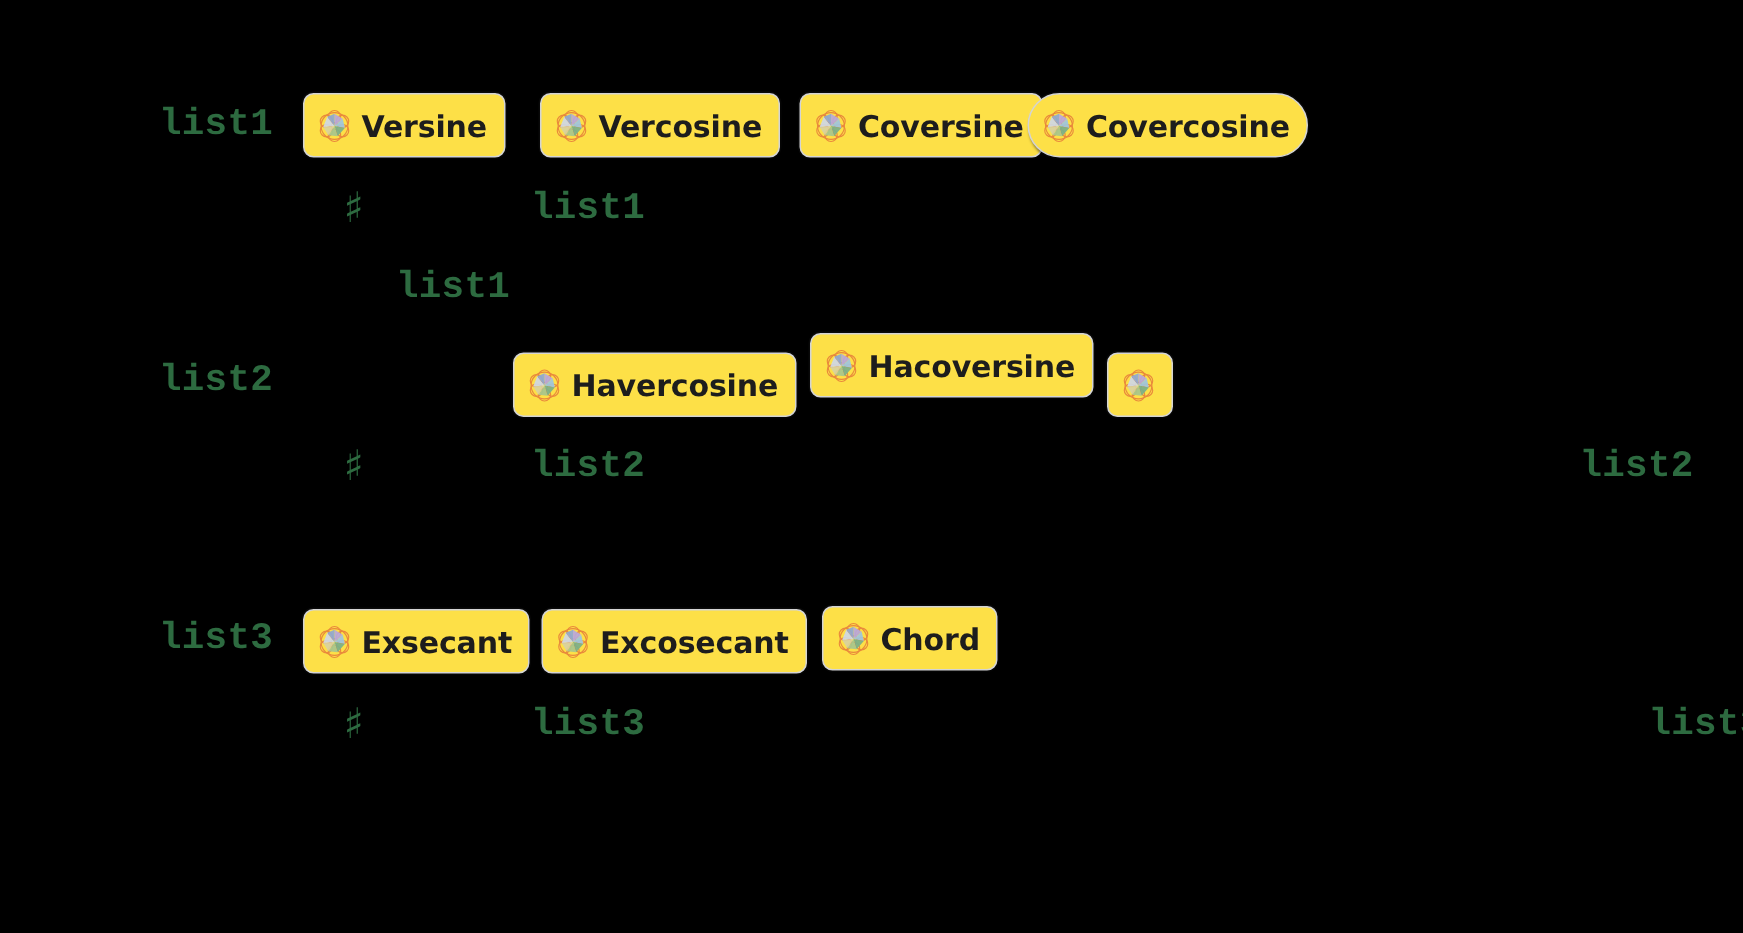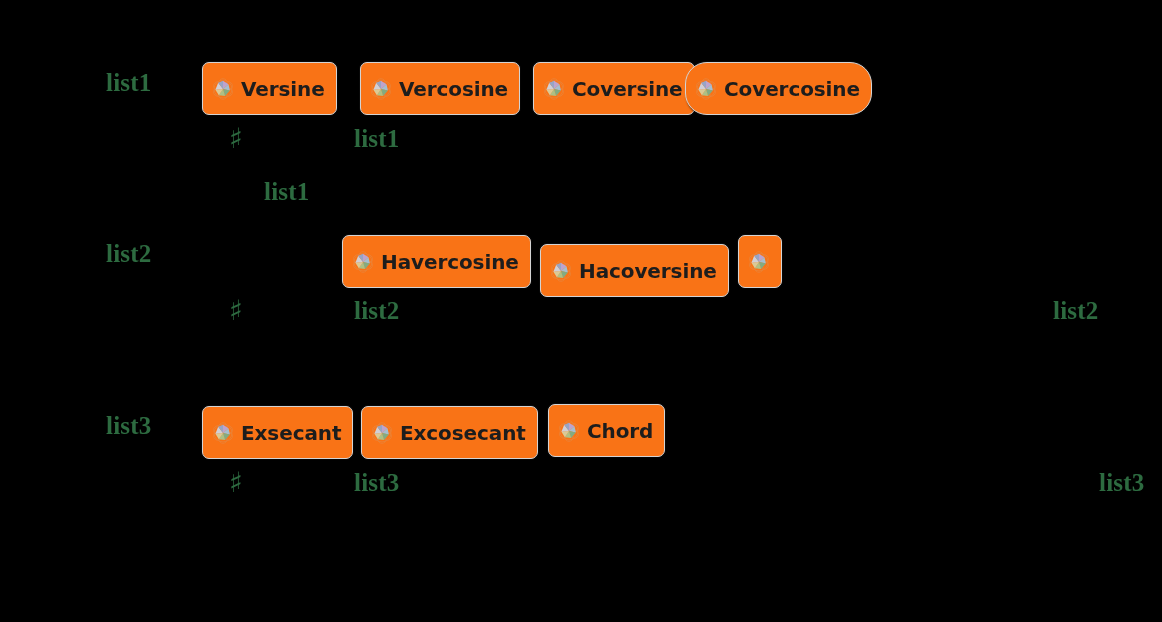--- a/index.html
+++ b/index.html
@@ -19,43 +19,43 @@
   .canvas {
     position: absolute;
     inset: 0;
     background: #000000;
   }
 
   
   .sym {
     position: absolute;
     color: #2d6b40;
-    font-family: Liberation Serif, serif;
+    font-family: Liberation Mono, monospace;
     font-size: 25px;
     font-weight: 600;
     line-height: 1;
     white-space: nowrap;
     letter-spacing: 0.2px;
   }
   .sym.slot {
     font-size: 28px;
     font-style: italic;
     font-weight: 700;
     font-family: "DejaVu Serif", serif;
   }
 
   
   .chip {
     position: absolute;
     display: inline-flex;
     align-items: center;
     gap: 7px;
-    height: 53px;
+    height: 43px;
     padding: 0 11px 0 9px;
-    background: #f97316;
+    background: #fde047;
     border: 1px solid #d4d4d4;
     border-radius: 7px;
     box-shadow: 1px 2px 2px rgba(0,0,0,0.55), 0 0 0 1px rgba(255,255,255,0.04);
     white-space: nowrap;
   }
   .chip-label {
     font-family: "DejaVu Sans", sans-serif;
     font-size: 20px;
     font-weight: 700;
     color: #1d1d1d;
@@ -195,21 +195,21 @@
         <path d="M16 16 L26 18 L19 26 Z" fill="#7ab08a"></path>
         <path d="M16 16 L19 26 L10 25 Z" fill="#a8c78e"></path>
         <path d="M16 16 L10 25 L5 17 Z" fill="#d9d2a0"></path>
         <path d="M16 16 L5 17 L9 7 Z" fill="#cfd8e6"></path>
         <path d="M16 16 L9 7 L16 4 Z" fill="#8fa9d4"></path>
       </g>
     </svg>
     <span class="chip-label">Havercosine</span>
   </div>
 
-  <div class="chip" style="left:540px; top:244px;">
+  <div class="chip" style="left:540px; top:222px;">
     <svg class="chip-icon" viewBox="0 0 32 32">
       <g stroke="#e8853c" stroke-width="1.1" fill="none" opacity="0.95">
         <circle cx="16" cy="16" r="13"></circle>
         <circle cx="16" cy="7" r="6"></circle>
           <circle cx="23.8" cy="11.5" r="6"></circle>
         <circle cx="23.8" cy="20.5" r="6"></circle>
           <circle cx="16" cy="25" r="6"></circle>
         <circle cx="8.2" cy="20.5" r="6"></circle>
           <circle cx="8.2" cy="11.5" r="6"></circle>
       </g>

